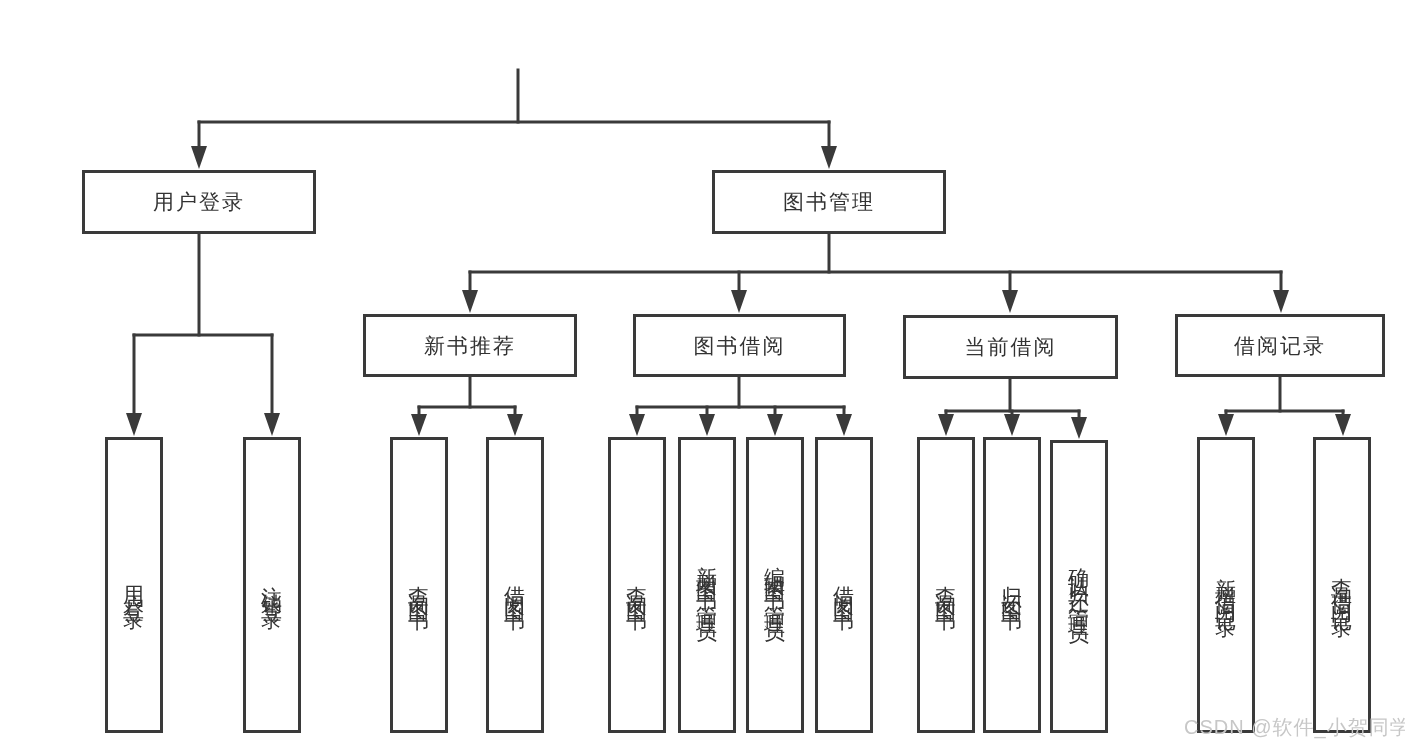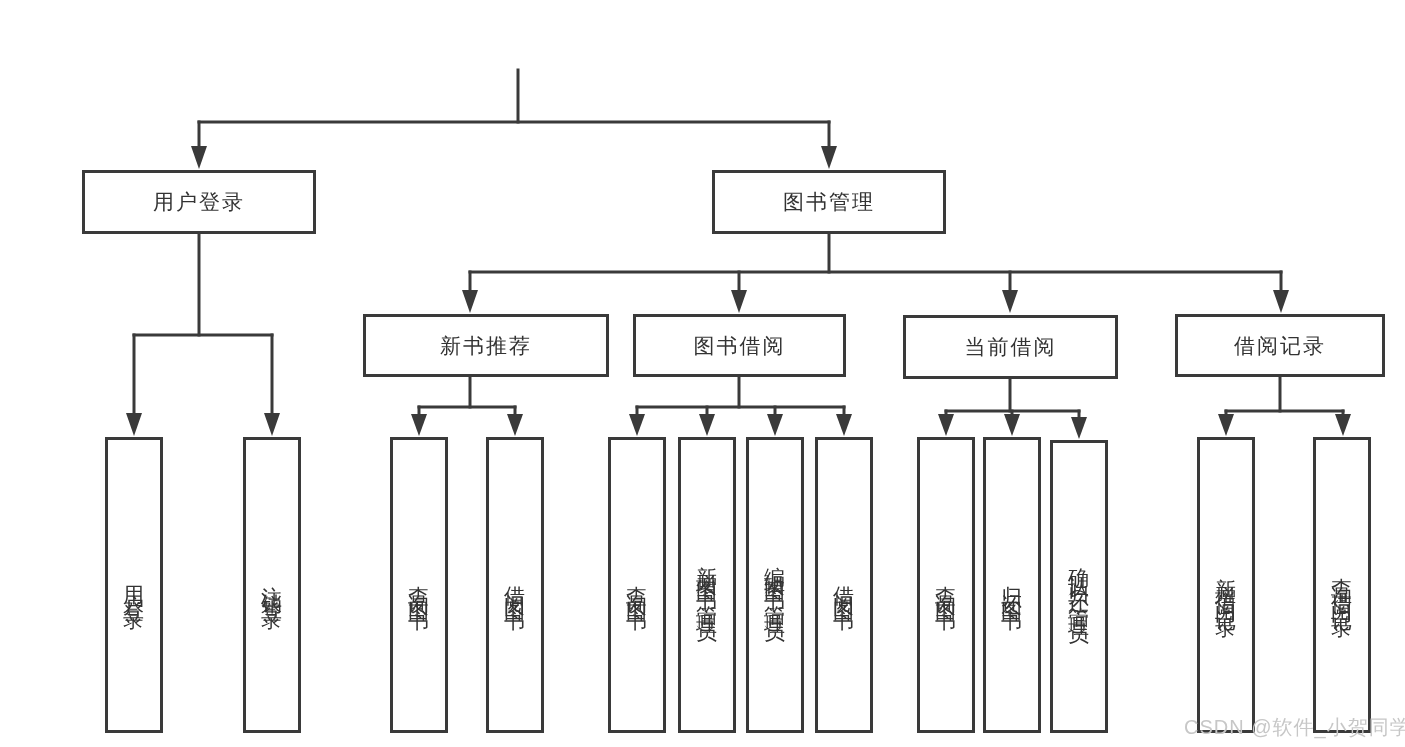--- a/index.html
+++ b/index.html
@@ -41,21 +41,21 @@
     letter-spacing: 8px;
     color: #333333;
     white-space: nowrap;
   }
   
   #n-root   { left: 14px;  top: 13px;  width: 1008px; height: 57px; }
   
   #n-login  { left: 82px;  top: 170px; width: 234px; height: 64px; }
   #n-manage { left: 692px; top: 170px; width: 234px; height: 64px; margin-left: 20px; }
   
-  #n-newbook { left: 363px;  top: 314px; width: 246px; height: 63px; }
+  #n-newbook { left: 363px;  top: 314px; width: 214px; height: 63px; }
   #n-borrow  { left: 633px;  top: 314px; width: 213px; height: 63px; }
   #n-current { left: 903px;  top: 315px; width: 215px; height: 64px; }
   #n-records { left: 1175px; top: 314px; width: 210px; height: 63px; }
   
   .leaf { top: 437px; width: 58px; height: 296px; }
   #l-user1 { left: 105px; }
   #l-user2 { left: 243px; }
   #l-nb1   { left: 390px; }
   #l-nb2   { left: 486px; }
   #l-br1   { left: 608px; }

